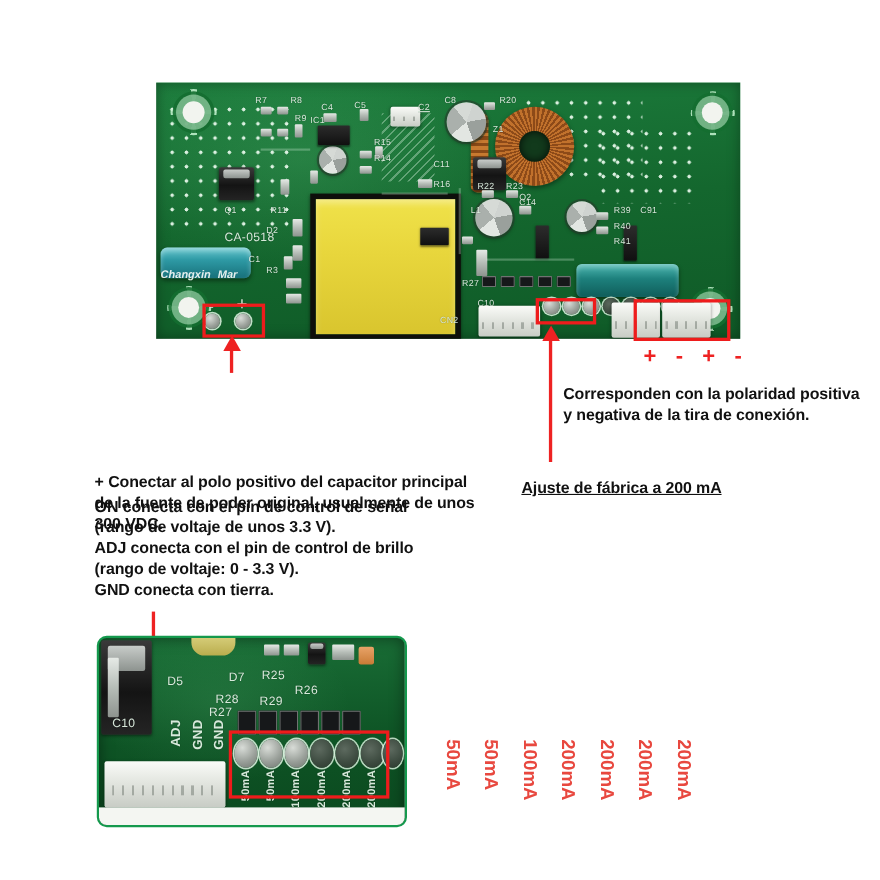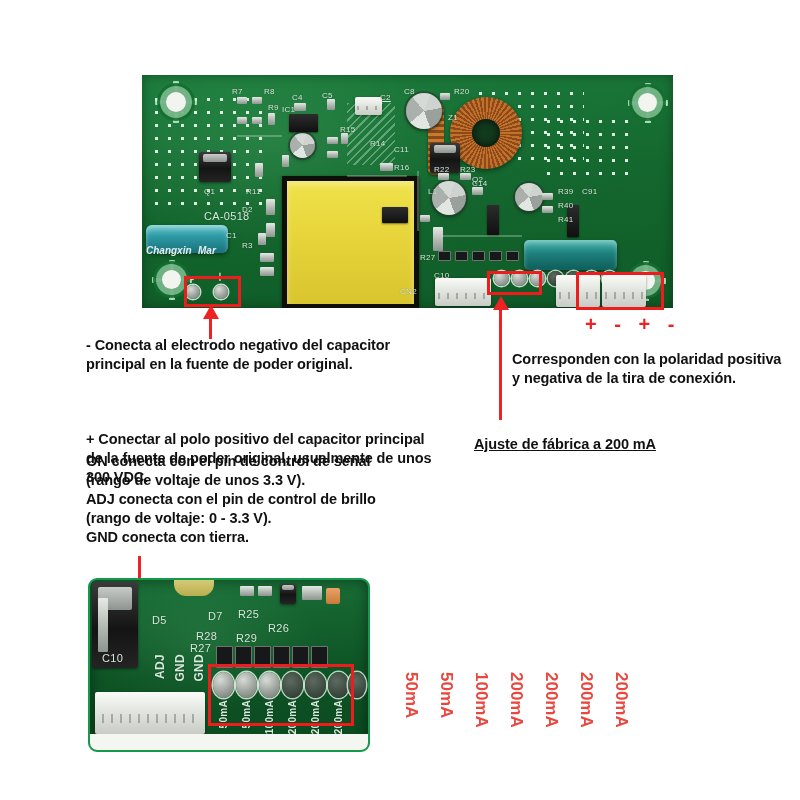--- a/index.html
+++ b/index.html
@@ -349,21 +349,21 @@
     <div class="silk" style="left:90px; top:12px;">R7</div>
     <div class="silk" style="left:122px; top:12px;">R8</div>
     <div class="silk" style="left:150px; top:18px;">C4</div>
     <div class="silk" style="left:180px; top:16px;">C5</div>
     <div class="silk" style="left:238px; top:18px;text-decoration:underline;">C2</div>
     <div class="silk" style="left:262px; top:12px;">C8</div>
     <div class="silk" style="left:312px; top:12px;">R20</div>
     <div class="silk" style="left:140px; top:30px;">IC1</div>
     <div class="silk" style="left:126px; top:28px;">R9</div>
     <div class="silk" style="left:198px; top:50px;">R15</div>
-    <div class="silk" style="left:198px; top:64px;margin-left:30px;">R14</div>
+    <div class="silk" style="left:198px; top:64px;">R14</div>
     <div class="silk" style="left:306px; top:38px;">Z1</div>
     <div class="silk" style="left:286px; top:112px;">L1</div>
     <div class="silk" style="left:252px; top:88px;">R16</div>
     <div class="silk" style="left:252px; top:70px;">C11</div>
     <div class="silk" style="left:62px; top:112px;">Q1</div>
     <div class="silk" style="left:104px; top:112px;">R11</div>
     <div class="silk" style="left:100px; top:130px;">D2</div>
     <div class="silk" style="left:84px; top:156px;">C1</div>
     <div class="silk" style="left:100px; top:166px;">R3</div>
     <div class="silk" style="left:292px; top:90px;">R22</div>
@@ -405,22 +405,20 @@
 
   <div class="red-line" style="left:209px; top:317px; width:3px; height:22px;"></div>
   <div class="red-arrow-up" style="left:203px; top:305px;"></div>
 
   <div class="red-line" style="left:499px; top:308px; width:3px; height:112px;"></div>
   <div class="red-arrow-up" style="left:493px; top:296px;"></div>
 
   <div class="red-line" style="left:138px; top:556px; width:3px; height:96px;"></div>
   <div class="red-arrow-down" style="left:131px; top:648px;"></div>
 
-  <div class="note" style="left:86px; top:336px; width:380px;">- Conecta al electrodo negativo del capacitor
-principal en la fuente de poder original.</div>
 
   <div class="note" style="left:86px; top:395px; width:400px;margin-top:35px;">+ Conectar al polo positivo del capacitor principal
 de la fuente de poder original, usualmente de unos
 300 VDC.</div>
 
   <div class="note" style="left:86px; top:452px; width:400px;">ON conecta con el pin de control de señal
 (rango de voltaje de unos 3.3 V).
 ADJ conecta con el pin de control de brillo
 (rango de voltaje: 0 - 3.3 V).
 GND conecta con tierra.</div>

